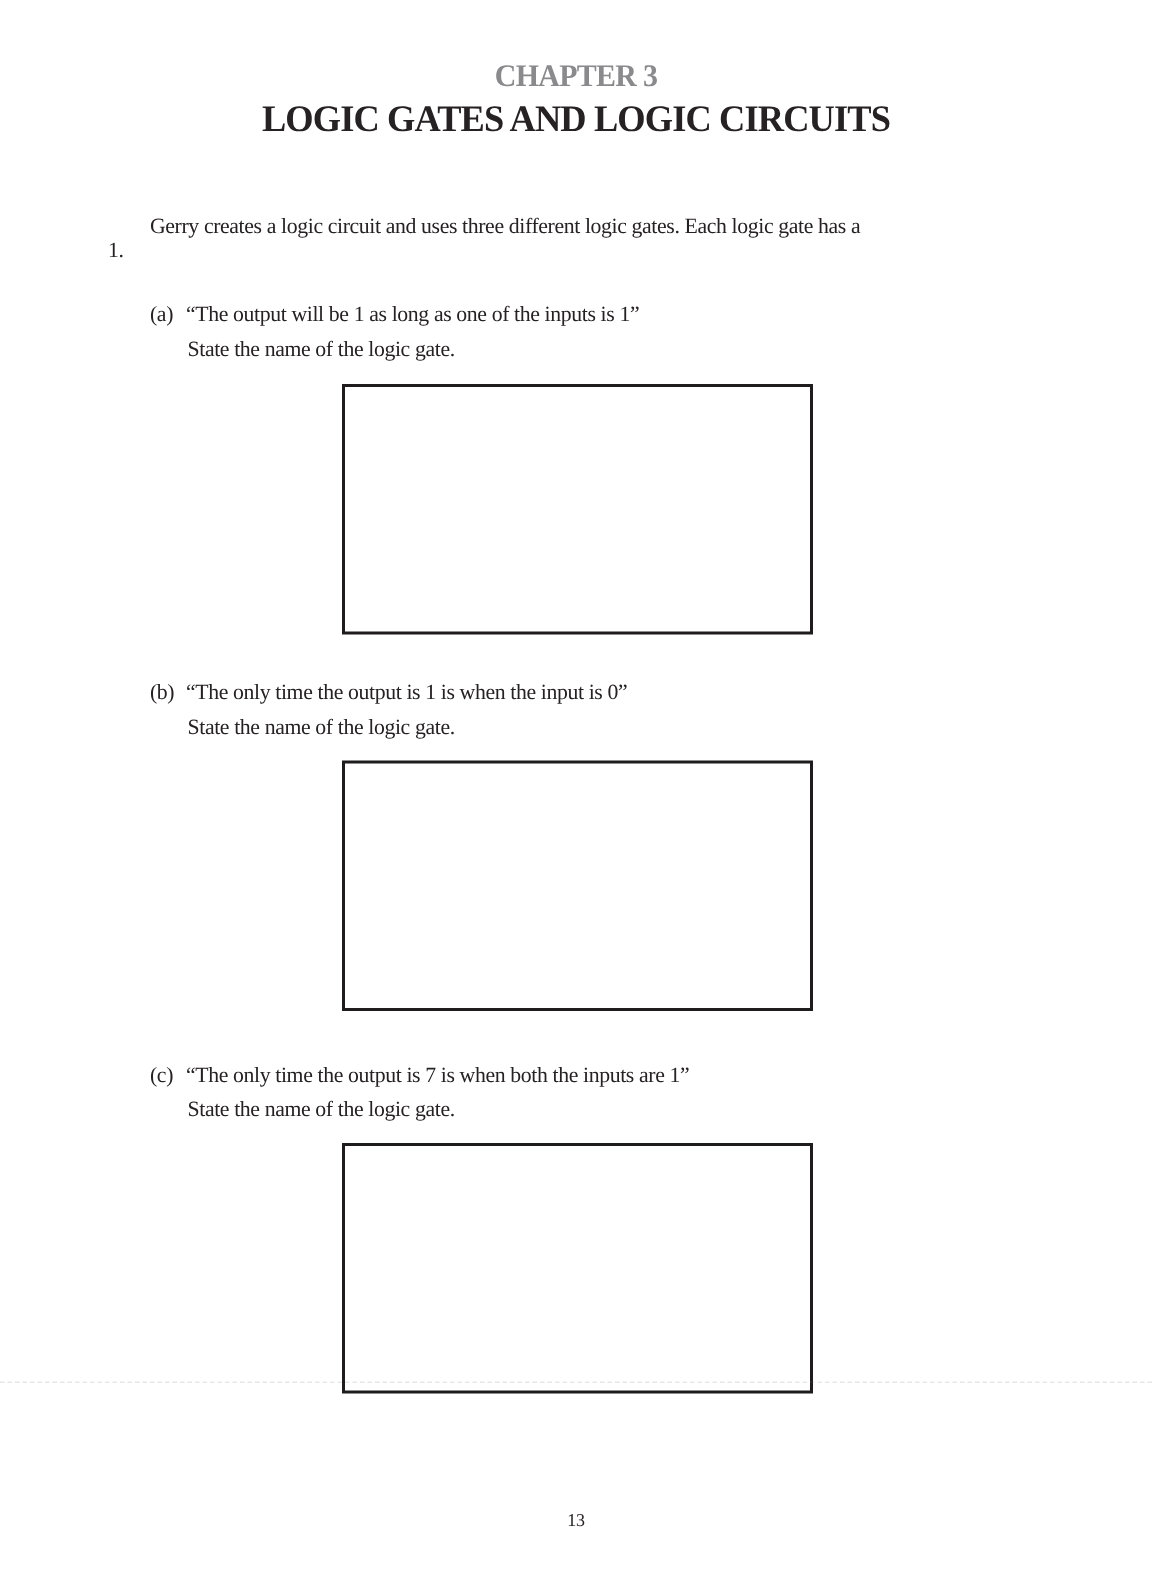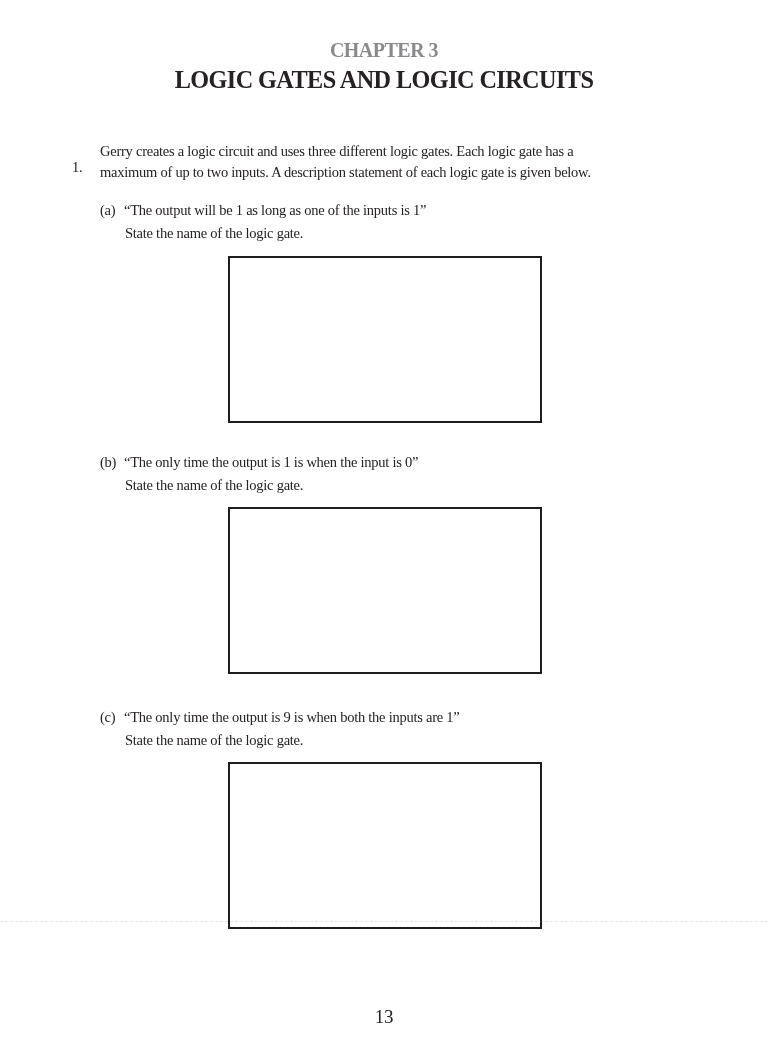--- a/index.html
+++ b/index.html
@@ -96,51 +96,50 @@
     border-top: 1px dashed rgba(120,120,120,0.18);
   }
 
   
   .page-number {
     position: absolute;
     top: 1006px;
     left: 0;
     width: 768px;
     text-align: center;
-    font-size: 19px;
+    font-size: 12px;
     letter-spacing: -0.2px;
     color: #262223;
   }
 </style>
 </head>
 <body>
 
 <div class="page">
 
   <div class="chapter-label">CHAPTER 3</div>
   <h1 class="page-title">LOGIC GATES AND LOGIC CIRCUITS</h1>
 
   <div class="q-number body-text">1.</div>
   <div class="q-intro body-text">
     <div>Gerry creates a logic circuit and uses three different logic gates. Each logic gate has a</div>
-    <div>maximum of up to two inputs. A description statement of each logic gate is given below.</div>
   </div>
 
   <div class="part-label-a body-text">(a)</div>
   <div class="part-statement-a body-text">“The output will be 1 as long as one of the inputs is 1”</div>
   <div class="part-prompt-a body-text">State the name of the logic gate.</div>
   <div class="answer-box box-a"></div>
 
   <div class="part-label-b body-text">(b)</div>
   <div class="part-statement-b body-text">“The only time the output is 1 is when the input is 0”</div>
   <div class="part-prompt-b body-text">State the name of the logic gate.</div>
   <div class="answer-box box-b"></div>
 
   <div class="part-label-c body-text">(c)</div>
-  <div class="part-statement-c body-text">“The only time the output is 9 is when both the inputs are 1”</div>
+  <div class="part-statement-c body-text">“The only time the output is 7 is when both the inputs are 1”</div>
   <div class="part-prompt-c body-text">State the name of the logic gate.</div>
   <div class="answer-box box-c"></div>
 
   <div class="scan-line"></div>
 
   <div class="page-number">13</div>
 
 </div>
 
 </body></html>

